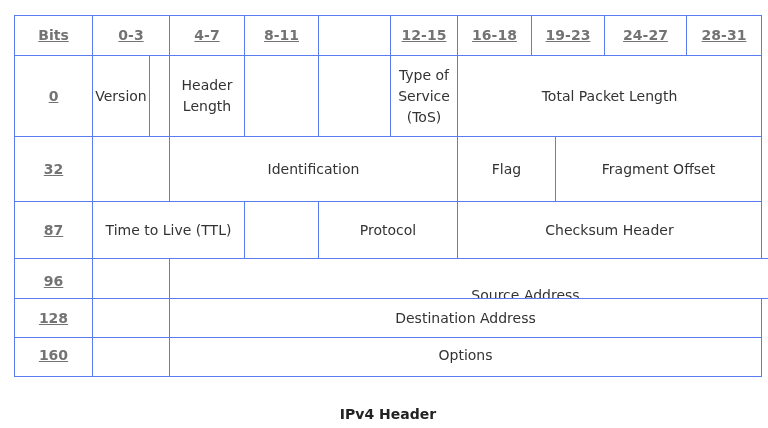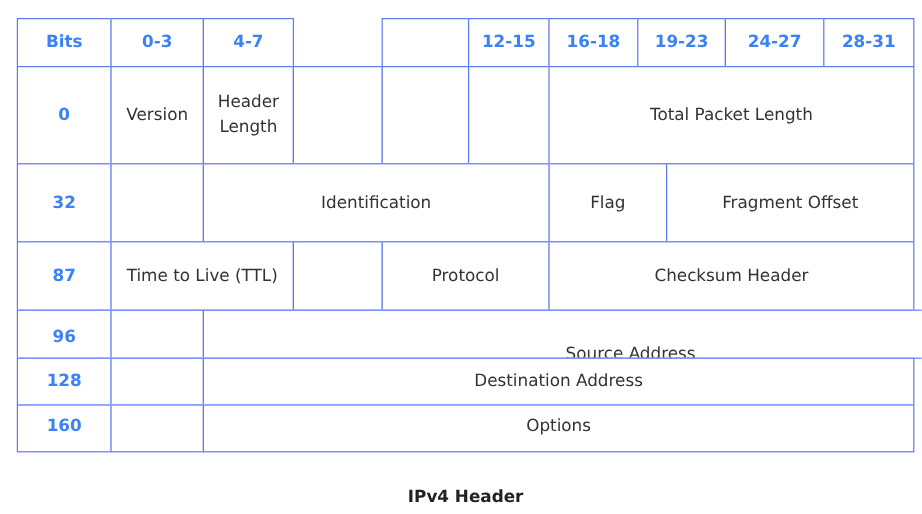--- a/index.html
+++ b/index.html
@@ -2,44 +2,46 @@
 <html><head>
 <meta charset="utf-8">
 <style>
   html, body { margin:0; padding:0; background:#ffffff; }
   body { width:768px; height:428px; position:relative; overflow:hidden;
          font-family:"DejaVu Sans","Liberation Sans",sans-serif; color:#222; }
   .grid { position:absolute; left:14px; top:15px; width:748px; height:362px; }
   .cell { position:absolute; box-sizing:border-box; border:1.5px solid #5b7bf0;
           display:flex; align-items:center; justify-content:center; text-align:center;
           font-size:14px; line-height:1.5; color:#333; background:#fff; }
-  .hdr { font-weight:bold; color:#3b82f6; font-size:14px; }
+  .hdr { font-weight:bold; color:#737373; font-size:14px;text-decoration:underline; }
   .title { position:absolute; left:0; width:776px; top:406px; text-align:center;
            font-weight:bold; font-size:14px; color:#222; }
 </style>
 </head>
 <body>
 
 <div class="grid">
 
   <div class="cell hdr" style="left:0;top:0;width:79px;height:41px">Bits</div>
   <div class="cell hdr" style="left:78px;top:0;width:78px;height:41px">0-3</div>
   <div class="cell hdr" style="left:155px;top:0;width:76px;height:41px">4-7</div>
+  <div class="cell hdr" style="left:230px;top:0;width:75px;height:41px">8-11</div>
   <div class="cell hdr" style="left:304px;top:0;width:73px;height:41px"></div>
   <div class="cell hdr" style="left:376px;top:0;width:68px;height:41px">12-15</div>
   <div class="cell hdr" style="left:443px;top:0;width:75px;height:41px">16-18</div>
   <div class="cell hdr" style="left:517px;top:0;width:74px;height:41px">19-23</div>
   <div class="cell hdr" style="left:590px;top:0;width:83px;height:41px">24-27</div>
   <div class="cell hdr" style="left:672px;top:0;width:76px;height:41px">28-31</div>
 
   <div class="cell hdr" style="left:0;top:40px;width:79px;height:82px">0</div>
-  <div class="cell" style="left:78px;top:40px;width:78px;height:82px">Version</div>
+  <div class="cell" style="left:78px;top:40px;width:58px;height:82px">Version</div>
   <div class="cell" style="left:155px;top:40px;width:76px;height:82px;padding:16px 4px">Header Length</div>
   <div class="cell" style="left:230px;top:40px;width:75px;height:82px"></div>
   <div class="cell" style="left:304px;top:40px;width:73px;height:82px"></div>
+  <div class="cell" style="left:376px;top:40px;width:68px;height:82px;padding:0 4px">Type of Service (ToS)</div>
   <div class="cell" style="left:443px;top:40px;width:305px;height:82px">Total Packet Length</div>
 
   <div class="cell hdr" style="left:0;top:121px;width:79px;height:66px">32</div>
   <div class="cell" style="left:78px;top:121px;width:78px;height:66px"></div>
   <div class="cell" style="left:443px;top:121px;width:99px;height:66px">Flag</div>
   <div class="cell" style="left:155px;top:121px;width:289px;height:66px">Identification</div>
   <div class="cell" style="left:541px;top:121px;width:207px;height:66px">Fragment Offset</div>
 
   <div class="cell hdr" style="left:0;top:186px;width:79px;height:58px">87</div>
   <div class="cell" style="left:78px;top:186px;width:153px;height:58px">Time to Live (TTL)</div>

